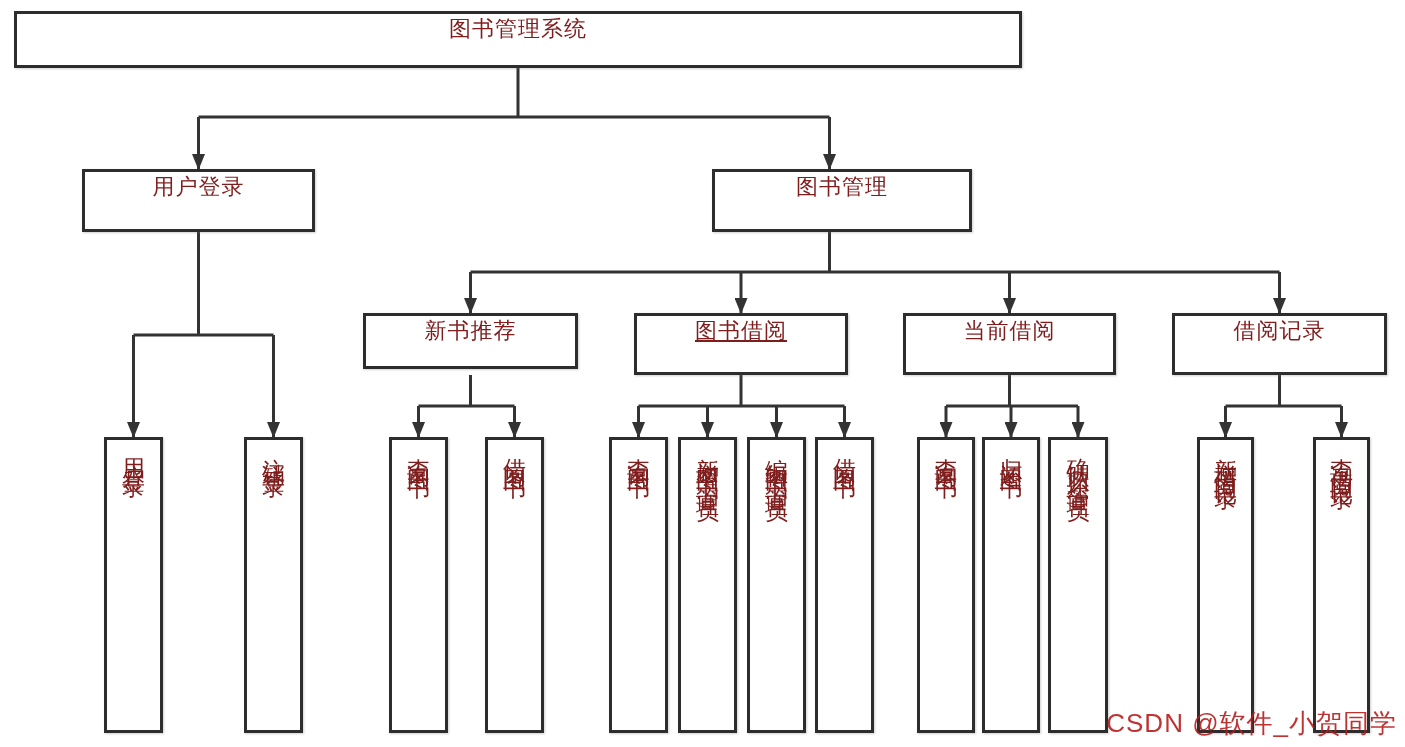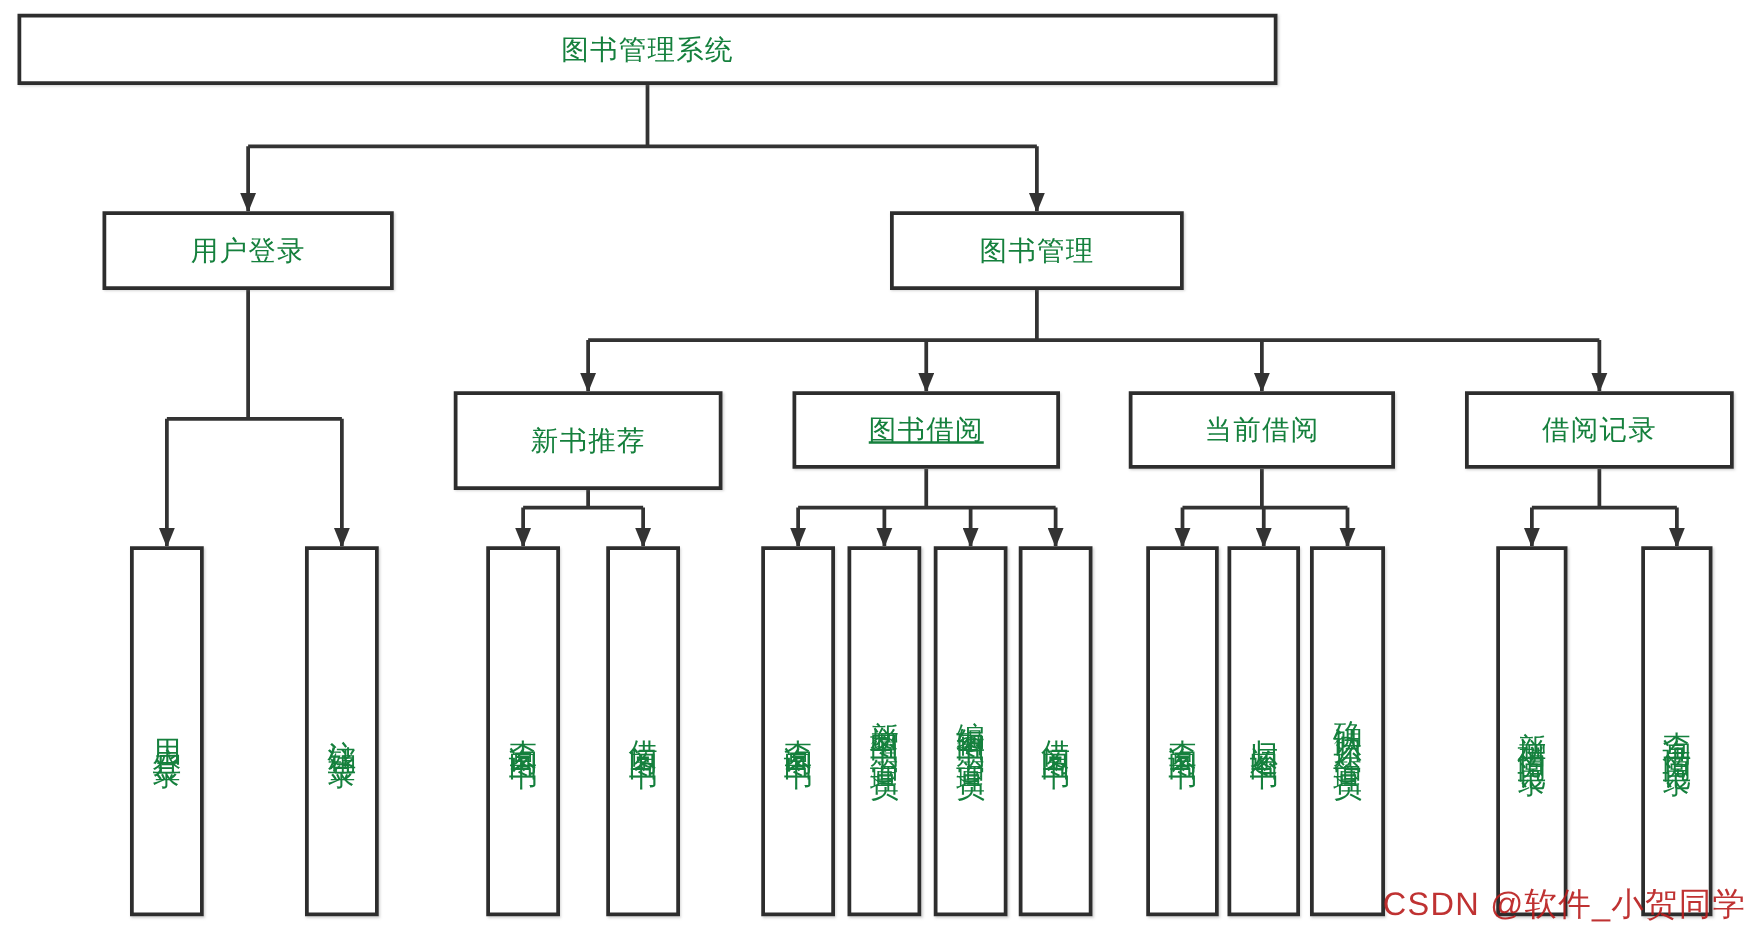--- a/index.html
+++ b/index.html
@@ -14,45 +14,44 @@
   #wires {
     position: absolute;
     left: 0; top: 0;
     z-index: 0;
   }
   .node {
     position: absolute;
     box-sizing: border-box;
     background: #ffffff;
     border: 3px solid #2d2d2d;
-    color: #15803d;
+    color: #7f1d1d;
     display: flex;
-    align-items: center;
     justify-content: center;
     z-index: 1;
     box-shadow: 1px 1px 2px rgba(120,120,120,0.35);
   }
   .h-label {
     font-size: 22px;
     letter-spacing: 1px;
     white-space: nowrap;
   }
   .v-label {
     writing-mode: vertical-rl;
     text-orientation: mixed;
     font-size: 23px;
     letter-spacing: 6px;
     line-height: 1;
     white-space: nowrap;
   }
   
   .n-root          { left: 14px;   top: 11px;  width: 1008px; height: 57px; }
   .n-user-login    { left: 82px;   top: 169px; width: 233px;  height: 63px; }
-  .n-book-mgmt     { left: 712px;  top: 169px; width: 235px;  height: 63px; }
-  .n-new-books     { left: 363px;  top: 313px; width: 215px;  height: 79px; }
+  .n-book-mgmt     { left: 712px;  top: 169px; width: 260px;  height: 63px; }
+  .n-new-books     { left: 363px;  top: 313px; width: 215px;  height: 56px; }
   .n-book-borrow   { left: 634px;  top: 313px; width: 214px;  height: 62px; text-decoration: underline; }
   .n-current       { left: 903px;  top: 313px; width: 213px;  height: 62px; }
   .n-records       { left: 1172px; top: 313px; width: 215px;  height: 62px; }
   .leaf            { top: 437px; height: 296px; }
   .n-a1 { left: 104px;  width: 59px; }
   .n-a2 { left: 244px;  width: 59px; }
   .n-b1 { left: 389px;  width: 59px; }
   .n-b2 { left: 485px;  width: 59px; }
   .n-c1 { left: 609px;  width: 59px; }
   .n-c2 { left: 678px;  width: 59px; }

